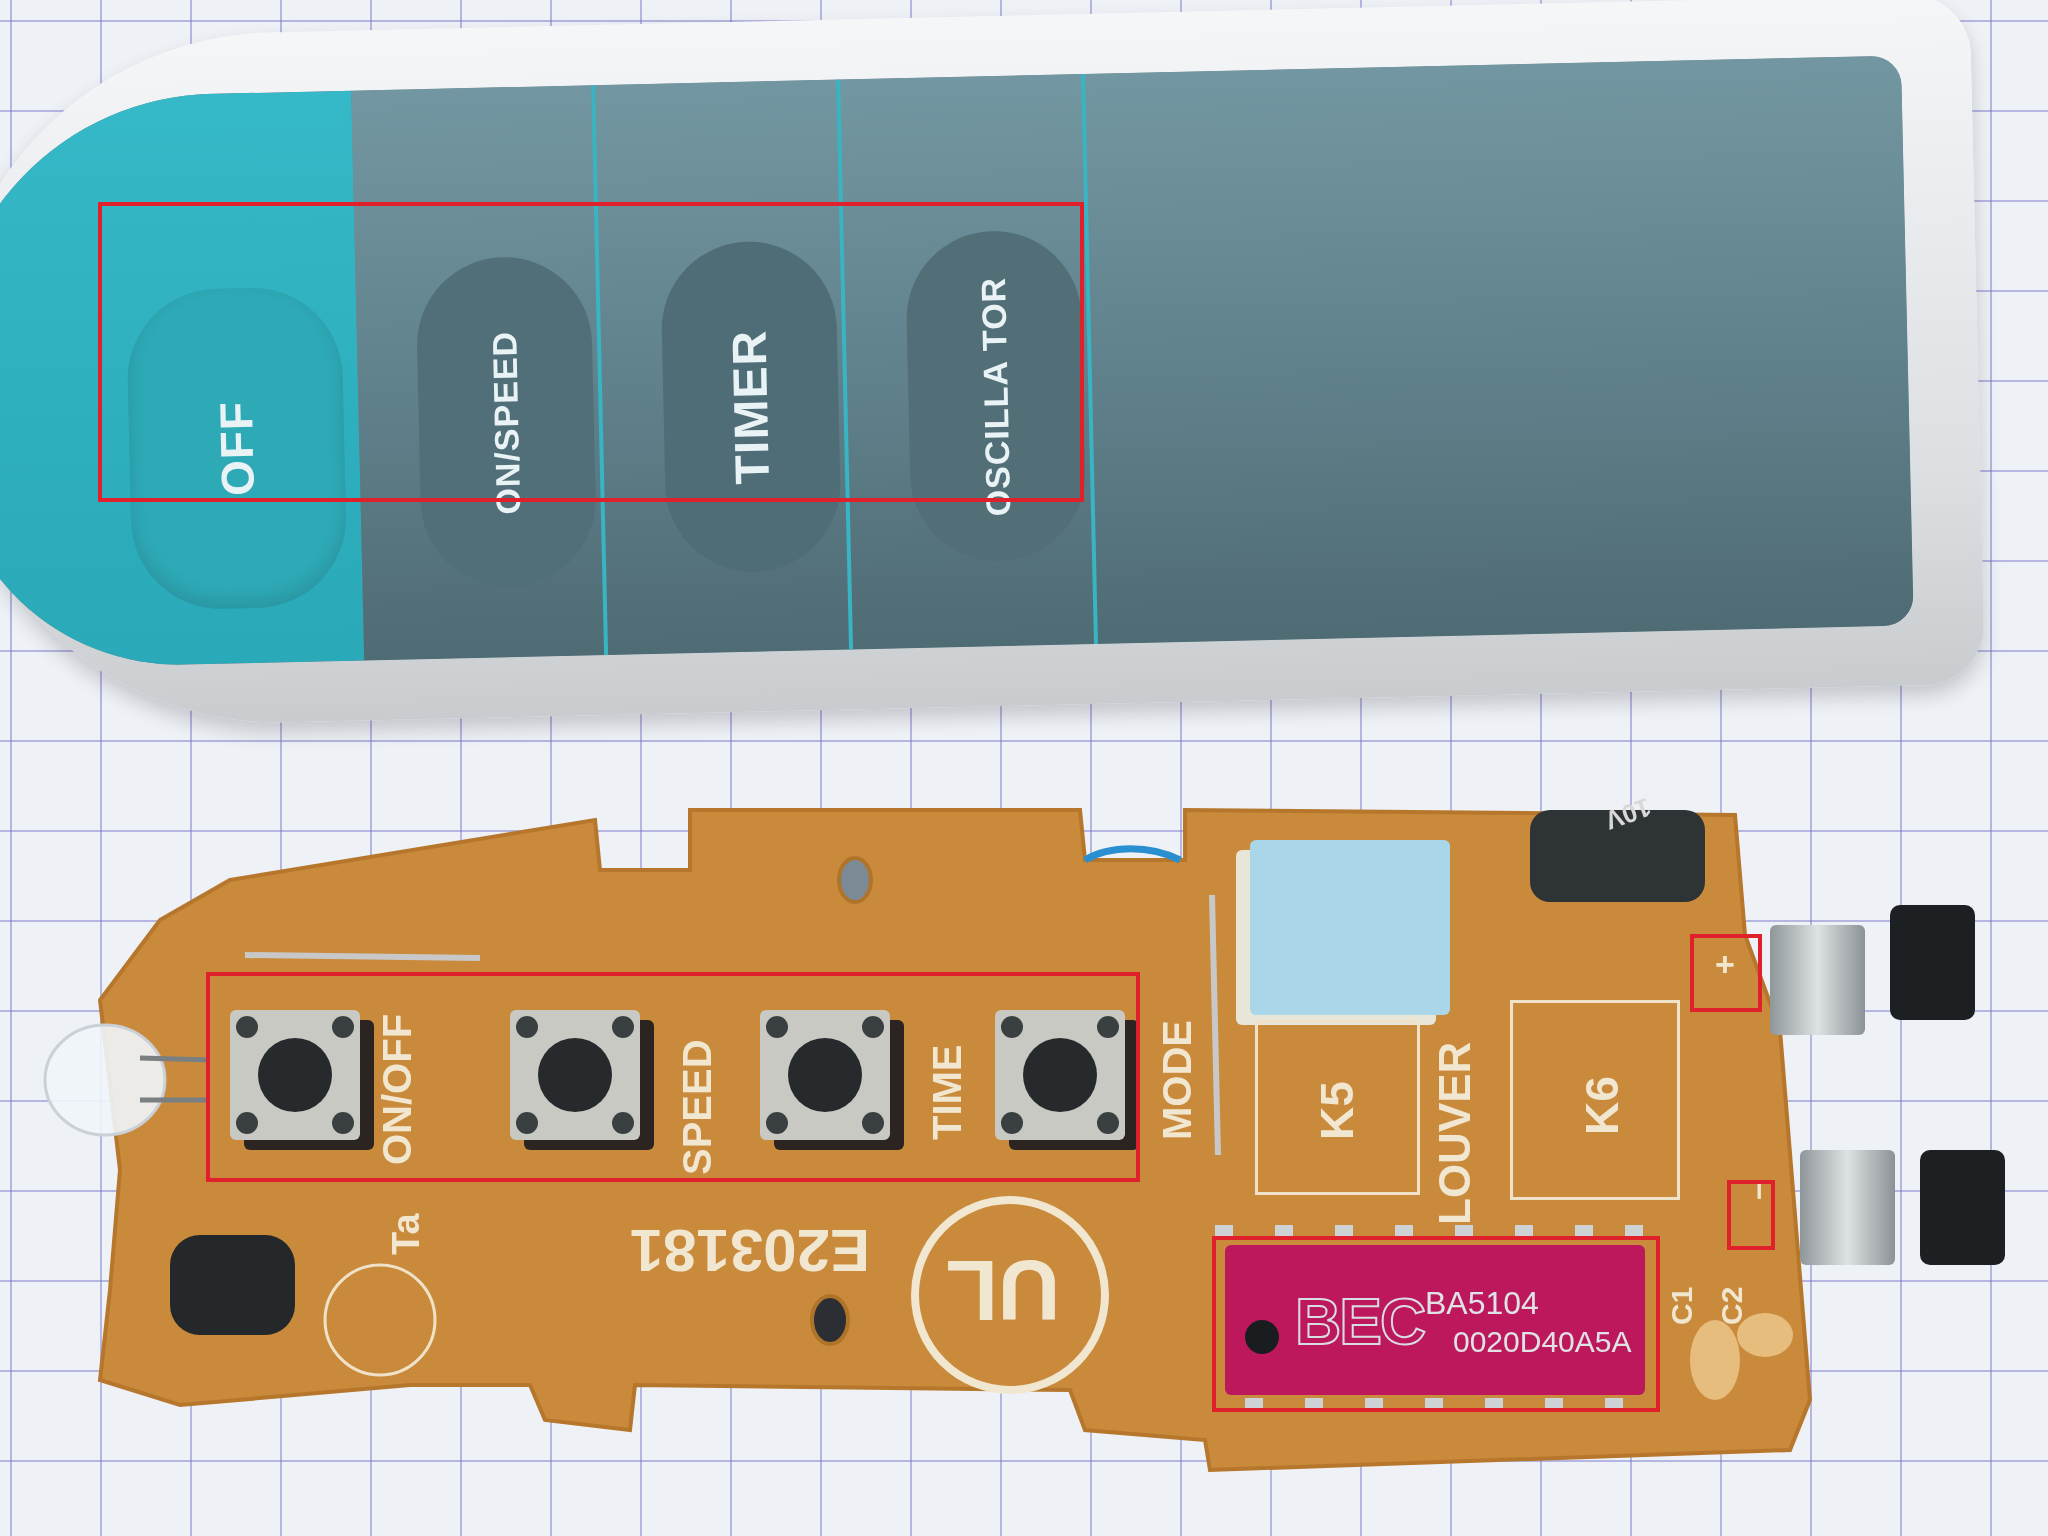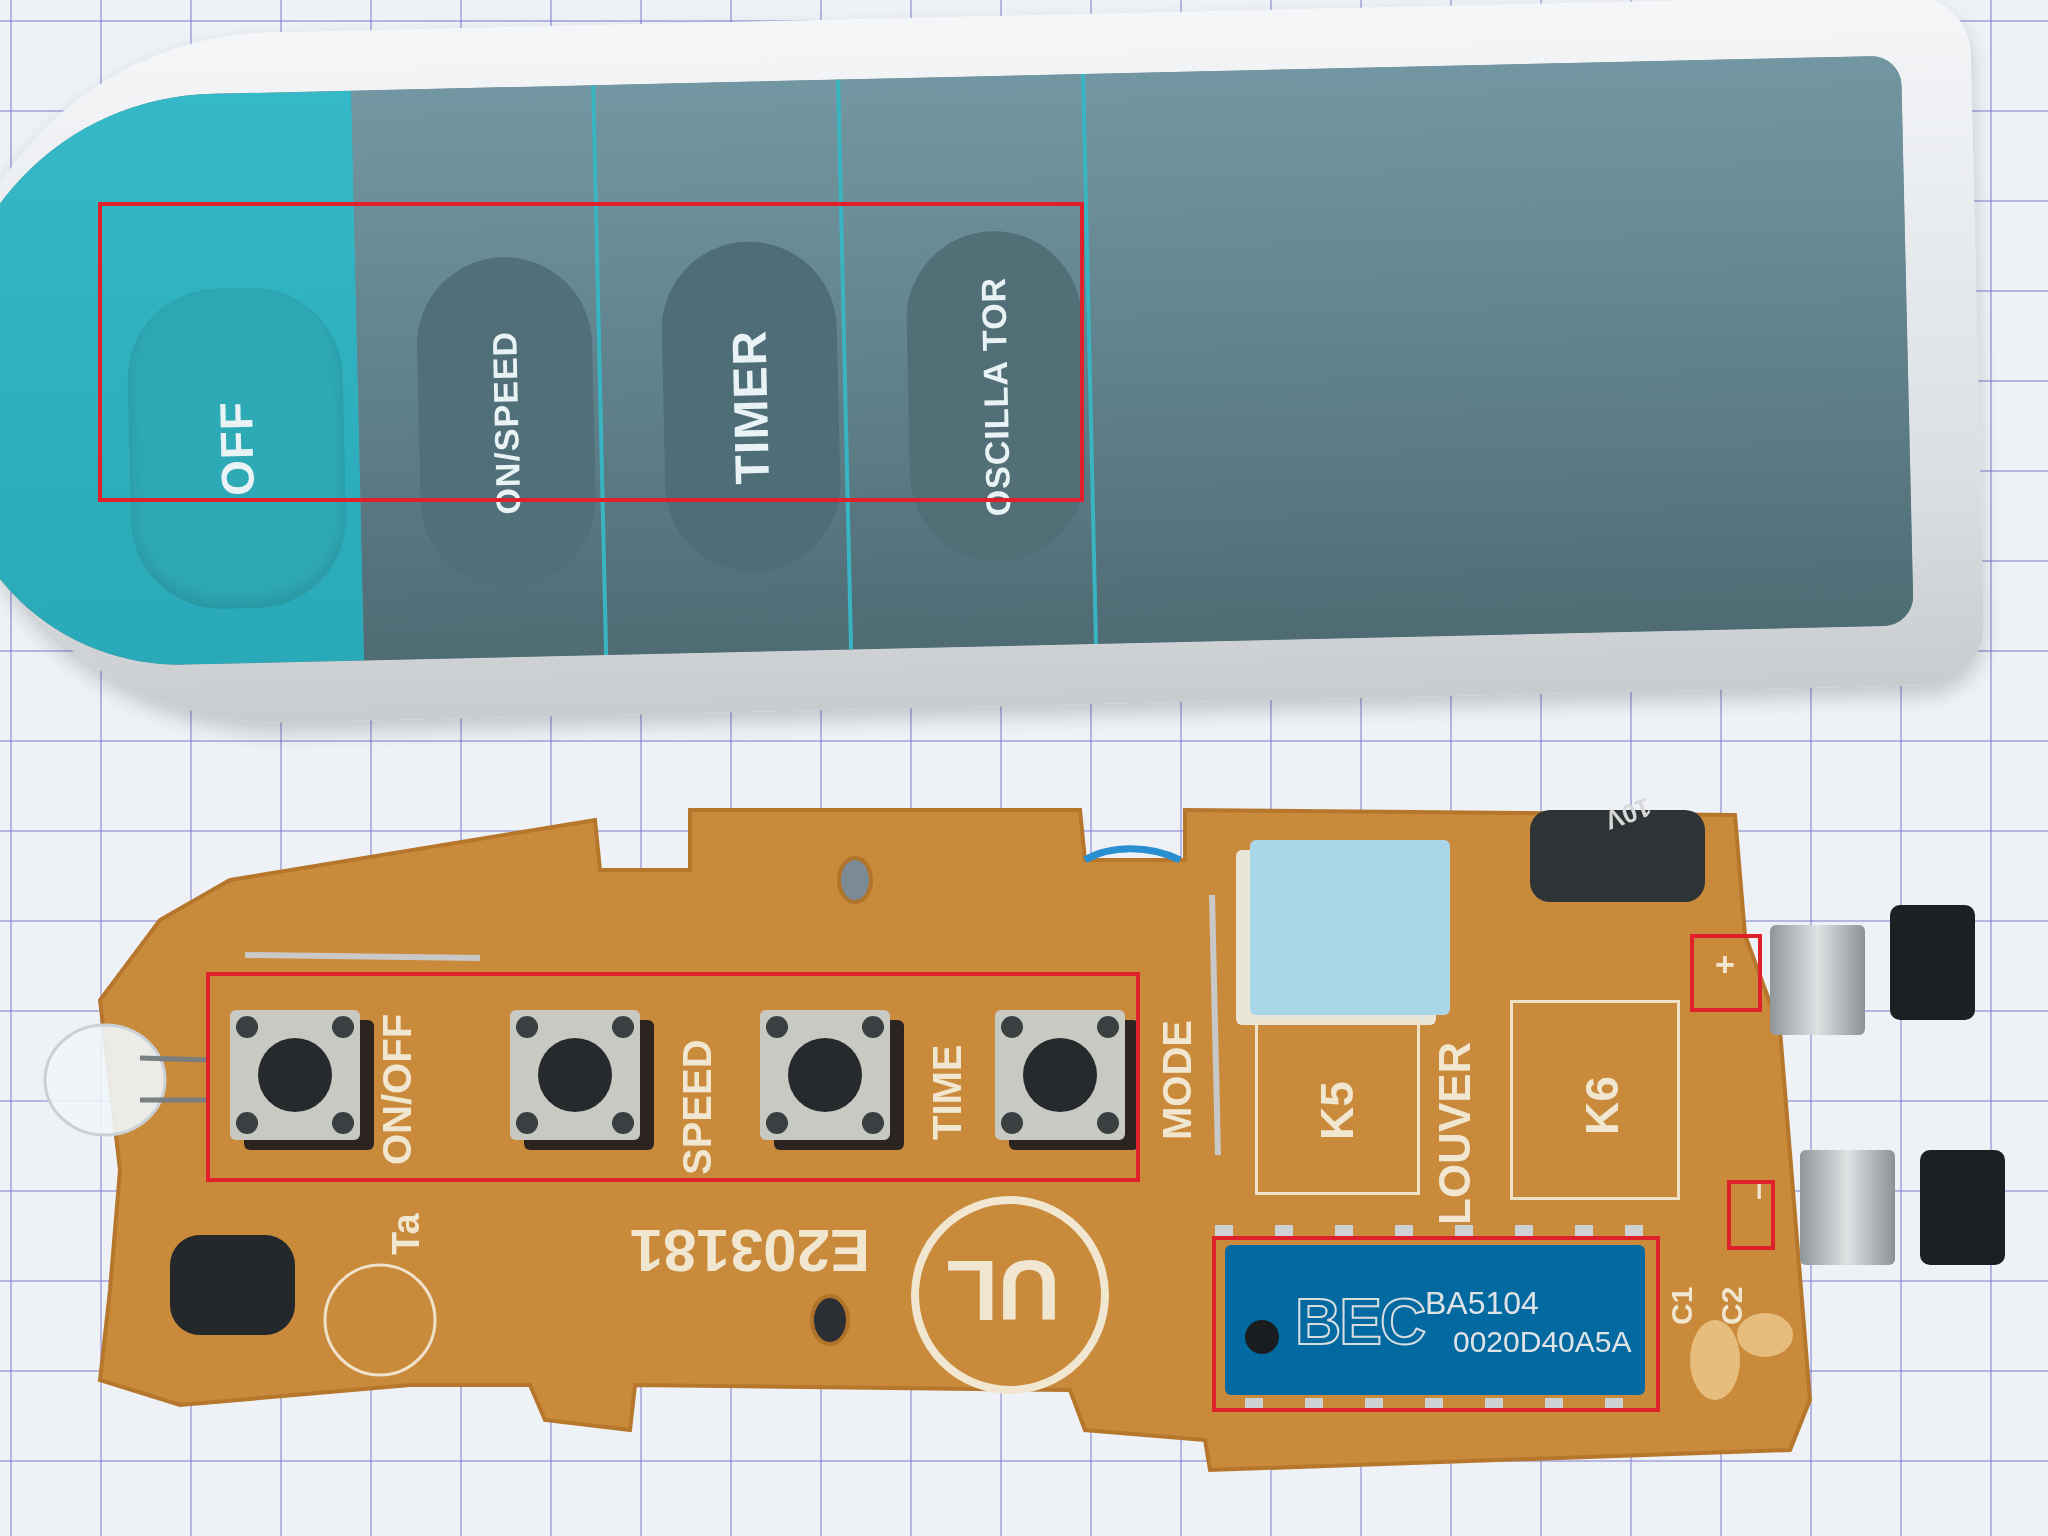--- a/index.html
+++ b/index.html
@@ -23,21 +23,21 @@
   .pill{position:absolute;border-radius:90px;display:flex;align-items:center;justify-content:center;}
   .pill span{transform:rotate(-90deg);white-space:nowrap;color:#e9f3f5;font-weight:bold;letter-spacing:1px;}
   #pill-off{left:180px;top:195px;width:215px;height:320px;background:#2ea9b6;box-shadow:inset 0 -8px 18px rgba(0,0,0,.12);}
   #pill-on{left:470px;top:170px;width:175px;height:330px;background:#506f78;}
   #pill-timer{left:715px;top:160px;width:175px;height:330px;background:#4f6d76;}
   #pill-osc{left:960px;top:155px;width:175px;height:330px;background:#526f78;}
   
   .anno{position:absolute;border:4px solid #e0212b;box-sizing:border-box;}
   
   #pcb{left:0;top:0;width:2048px;height:1536px;pointer-events:none;}
-  .chip{position:absolute;left:1225px;top:1245px;width:420px;height:150px;background:#0369a1;border-radius:6px;}
+  .chip{position:absolute;left:1225px;top:1245px;width:420px;height:150px;background:#be185d;border-radius:6px;}
   .chip .notch{position:absolute;left:20px;top:75px;width:34px;height:34px;border-radius:50%;background:#1a1d1f;}
   .chip .logo{position:absolute;left:70px;top:40px;font-size:64px;color:transparent;-webkit-text-stroke:2px #d8dde0;font-weight:bold;letter-spacing:-2px;}
   .chip .l1{position:absolute;left:200px;top:40px;font-size:32px;color:#dfe3e6;}
   .chip .l2{position:absolute;left:200px;top:80px;font-size:30px;color:#dfe3e6;margin-left:28px;}
   .pin{position:absolute;width:18px;height:14px;background:#cfd2d4;}
   .switch{position:absolute;width:130px;height:130px;background:#c9c9c3;border-radius:6px;box-shadow:14px 10px 0 #2b2420;}
   .switch .cap{position:absolute;left:28px;top:28px;width:74px;height:74px;border-radius:50%;background:#262a2c;}
   .switch .leg{position:absolute;width:22px;height:22px;border-radius:50%;background:#3a4042;}
   .silk{position:absolute;color:#f1e6cf;font-weight:bold;white-space:nowrap;transform-origin:0 0;}
   .silk-box{position:absolute;border:3px solid #efe2c8;box-sizing:border-box;}

